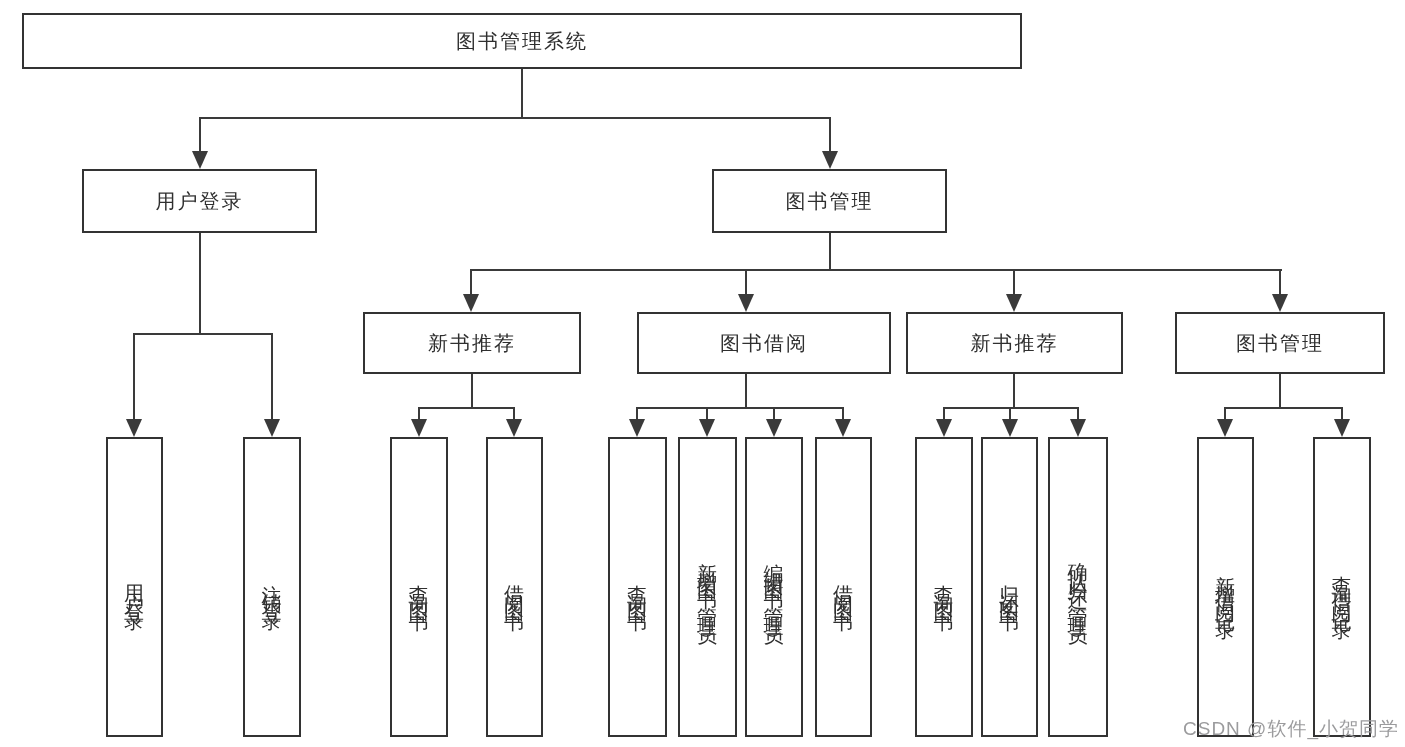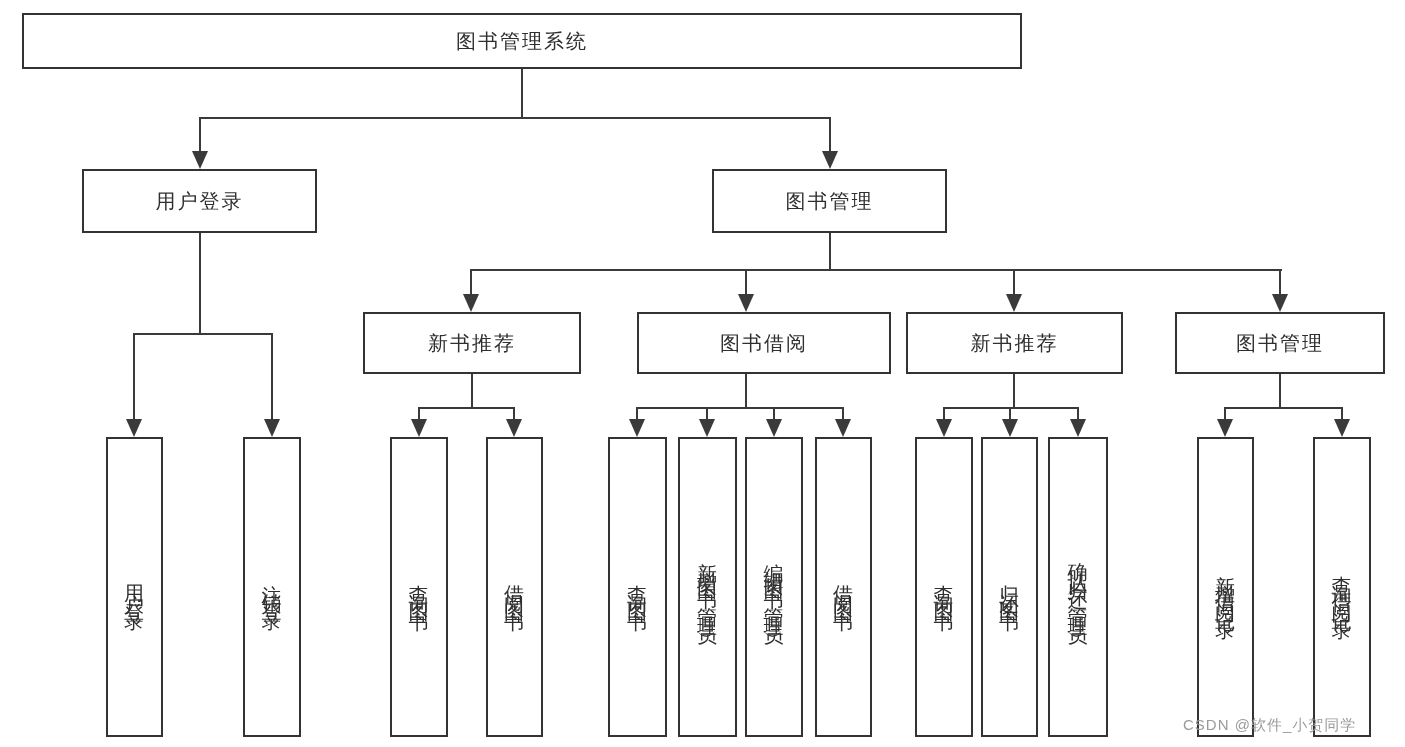--- a/index.html
+++ b/index.html
@@ -35,21 +35,21 @@
     width:0; height:0;
     border-left:8px solid transparent;
     border-right:8px solid transparent;
     border-top:18px solid #3a3a3a;
   }
 
   .watermark {
     position:absolute;
     left:1183px;
     top:716px;
-    font-size:15px;
+    font-size:19px;
     color:#9b9b9d;
     letter-spacing:1px;
     z-index:5;
     white-space:nowrap;
   }
 </style>
 </head>
 <body>
 
 <div class="canvas">

